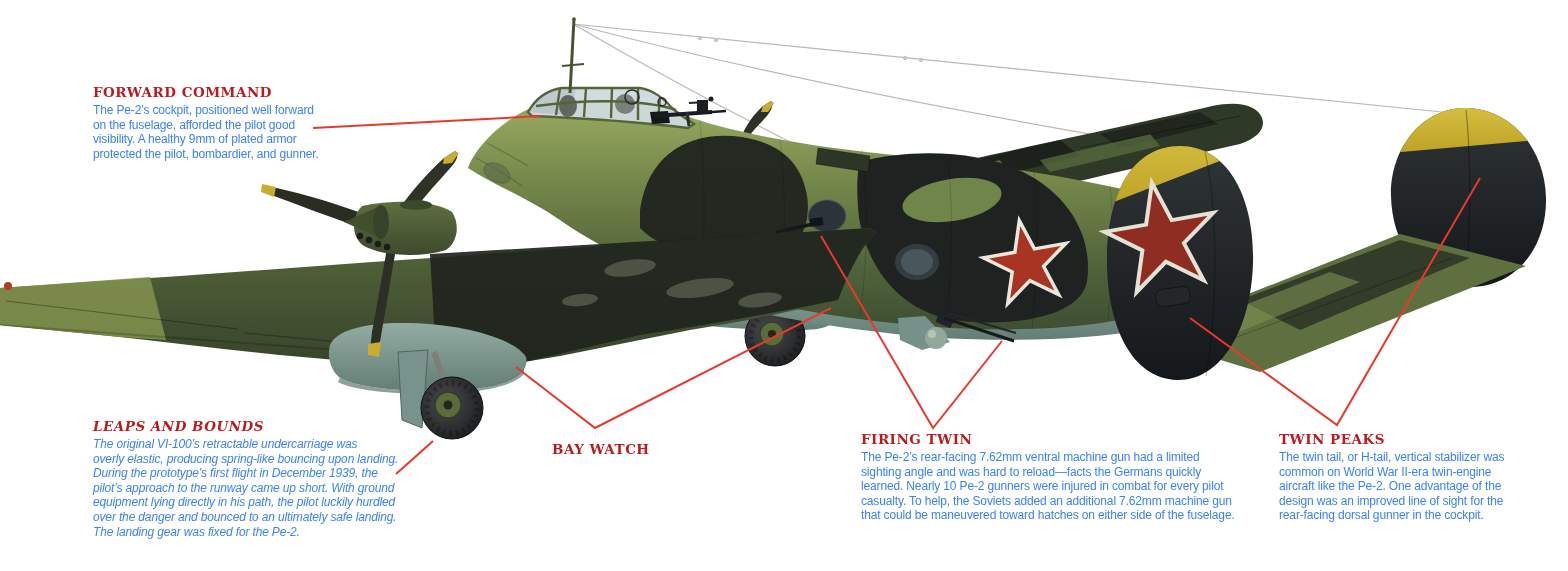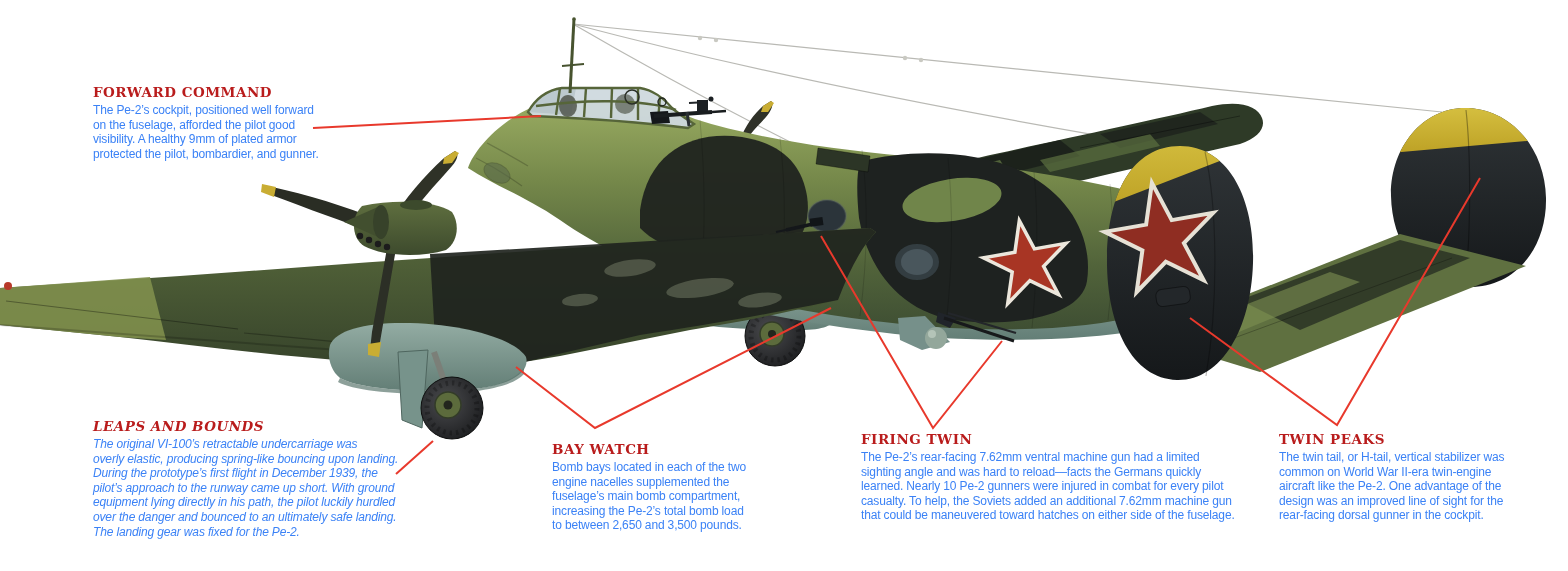--- a/index.html
+++ b/index.html
@@ -280,25 +280,20 @@
 overly elastic, producing spring-like bouncing upon landing.
 During the prototype’s first flight in December 1939, the
 pilot’s approach to the runway came up short. With ground
 equipment lying directly in his path, the pilot luckily hurdled
 over the danger and bounced to an ultimately safe landing.
 The landing gear was fixed for the Pe-2.</p>
 </div>
 
 <div class="callout" id="co-bay-watch">
   <h3>BAY WATCH</h3>
-  <p>Bomb bays located in each of the two
-engine nacelles supplemented the
-fuselage’s main bomb compartment,
-increasing the Pe-2’s total bomb load
-to between 2,650 and 3,500 pounds.</p>
 </div>
 
 <div class="callout" id="co-firing-range">
   <h3>FIRING TWIN</h3>
   <p>The Pe-2’s rear-facing 7.62mm ventral machine gun had a limited
 sighting angle and was hard to reload—facts the Germans quickly
 learned. Nearly 10 Pe-2 gunners were injured in combat for every pilot
 casualty. To help, the Soviets added an additional 7.62mm machine gun
 that could be maneuvered toward hatches on either side of the fuselage.</p>
 </div>

